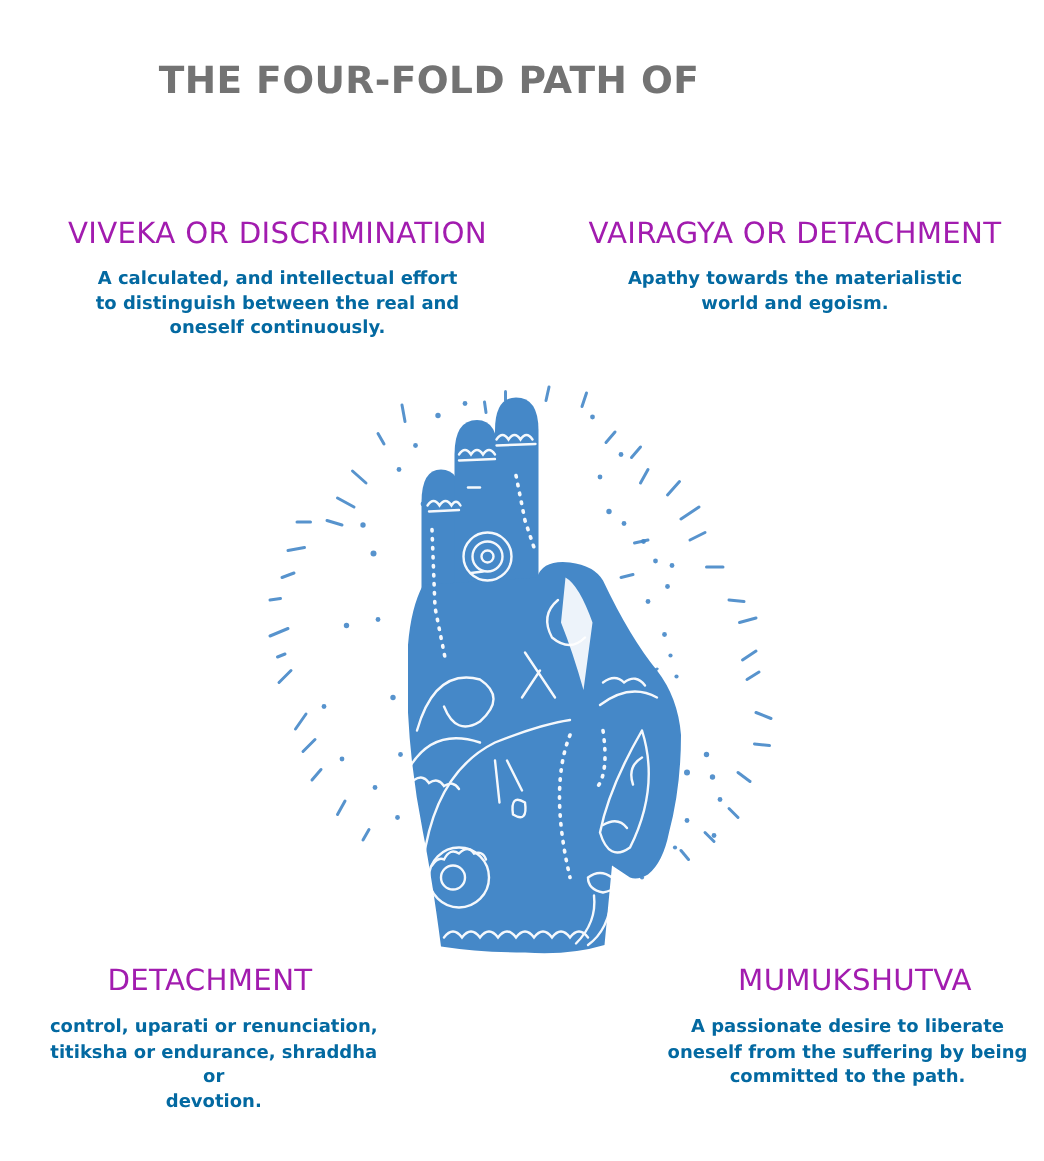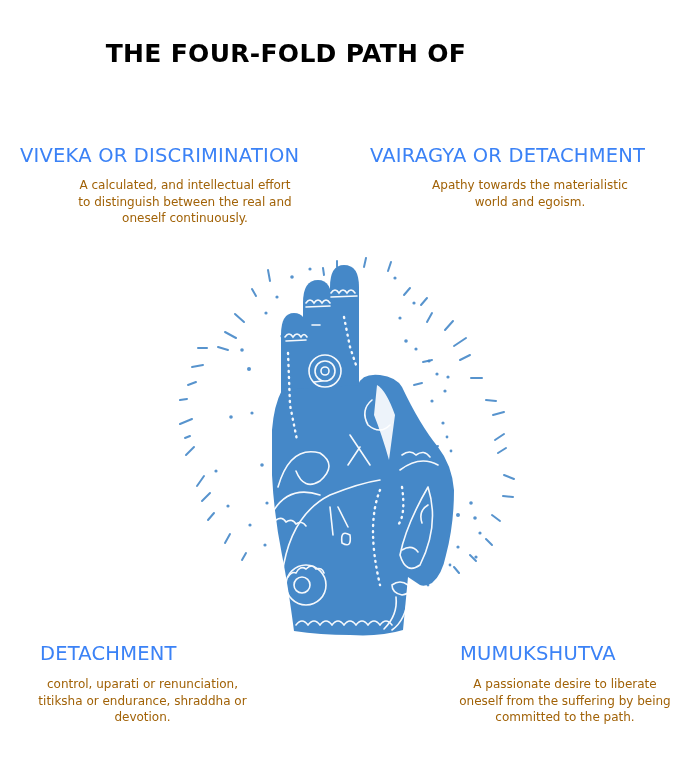--- a/index.html
+++ b/index.html
@@ -1,19 +1,19 @@
 <!DOCTYPE html>
 <html><head>
 <meta charset="utf-8">
 <style>
   html, body { margin:0; padding:0; background:#ffffff; }
   body { width:696px; height:774px; position:relative; overflow:hidden; font-family:"DejaVu Sans", sans-serif; }
-  .title { position:absolute; left:0; width:572px; top:38px; text-align:center; color:#000000; font-weight:bold; font-size:25px; line-height:31px; letter-spacing:0.3px; }
-  .heading { position:absolute; color:#3b82f6; font-size:19.5px; line-height:24px; text-align:left; letter-spacing:0.2px; white-space:nowrap; }
-  .desc { position:absolute; color:#a16207; font-size:12px; line-height:16.5px; text-align:center; }
+  .title { position:absolute; left:0; width:572px; top:38px; text-align:center; color:#737373; font-weight:bold; font-size:25px; line-height:31px; letter-spacing:0.3px; }
+  .heading { position:absolute; color:#a21caf; font-size:19.5px; line-height:24px; text-align:center; letter-spacing:0.2px; white-space:nowrap; }
+  .desc { position:absolute; color:#0369a1; font-size:12px; line-height:16.5px; text-align:center;font-weight:bold; }
   #h1 { left:20px; width:330px; top:144px; }
   #d1 { left:60px; width:250px; top:177px; }
   #h2 { left:370px; width:320px; top:144px; }
   #d2 { left:400px; width:260px; top:177px; }
   #h3 { left:40px; width:200px; top:642px; }
   #d3 { left:30px; width:225px; top:676px; }
   #h4 { left:460px; width:220px; top:642px; }
   #d4 { left:440px; width:250px; top:676px; }
   .illus { position:absolute; left:170px; top:225px; width:360px; height:420px; }
 </style>

